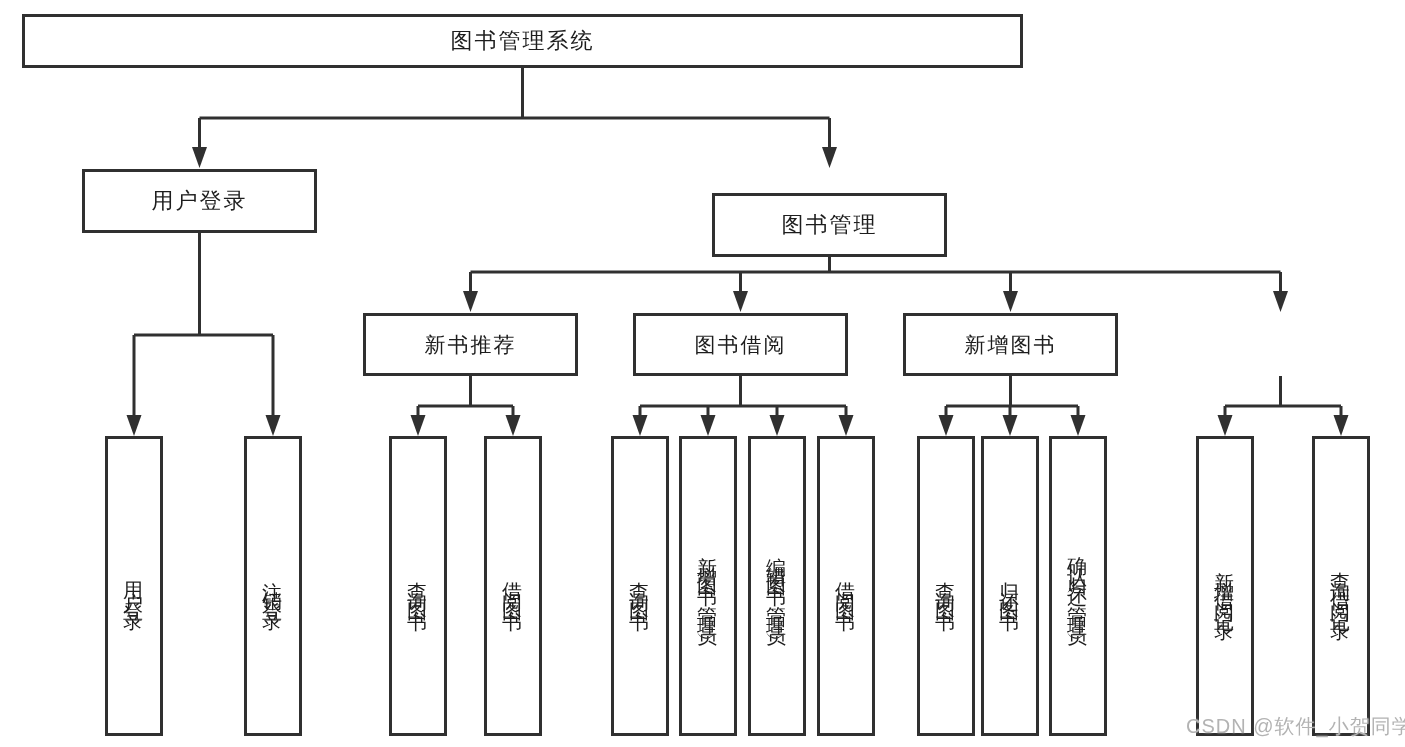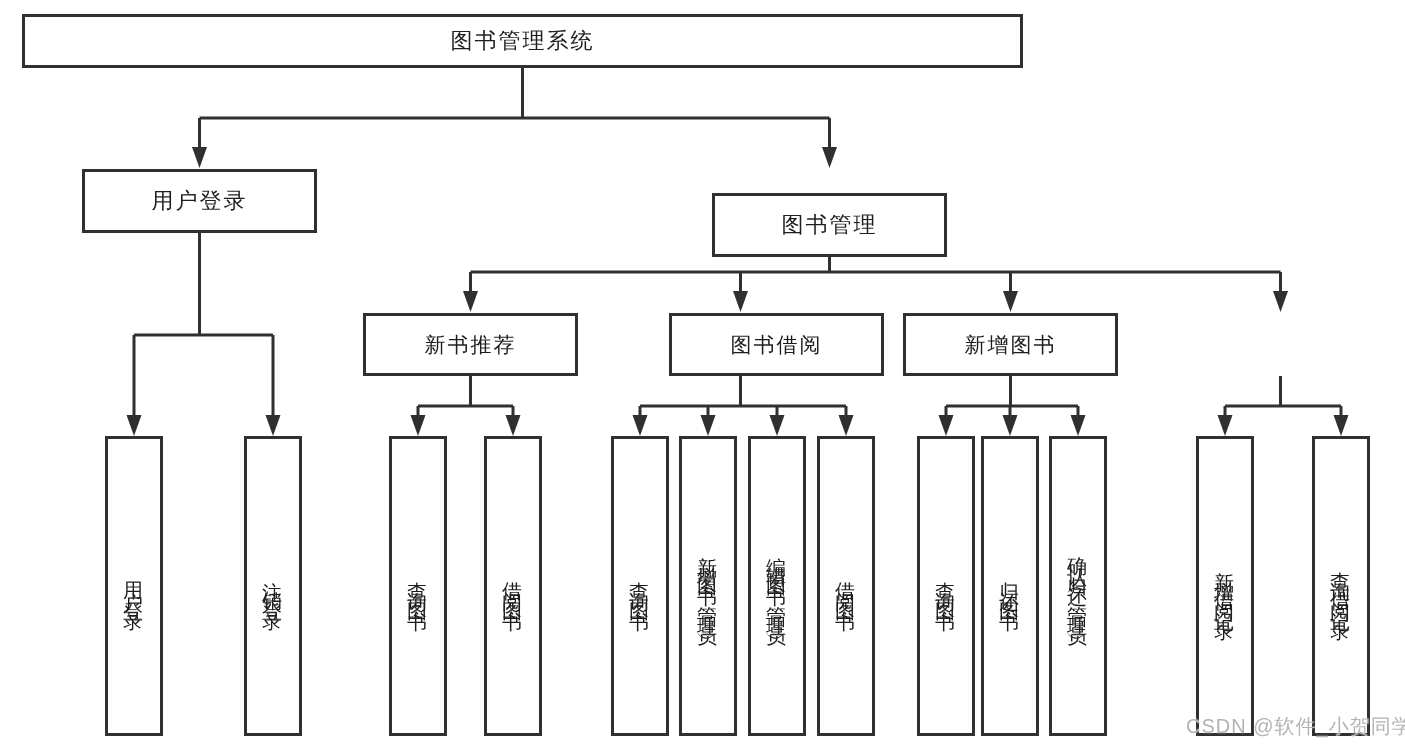--- a/index.html
+++ b/index.html
@@ -103,21 +103,21 @@
   <div class="node hbox lvl2" style="left:82px;">
     <span>用户登录</span>
   </div>
   <div class="node hbox lvl2" style="left:712px;margin-top:24px;">
     <span>图书管理</span>
   </div>
 
   <div class="node hbox lvl3" style="left:363px;">
     <span>新书推荐</span>
   </div>
-  <div class="node hbox lvl3" style="left:669px;">
+  <div class="node hbox lvl3" style="left:633px;">
     <span>图书借阅</span>
   </div>
   <div class="node hbox lvl3" style="left:903px;">
     <span>新增图书</span>
   </div>
 
   <div class="node leaf" style="left:105px;">
     <span class="vtext">用户登录</span>
   </div>
   <div class="node leaf" style="left:244px;">

